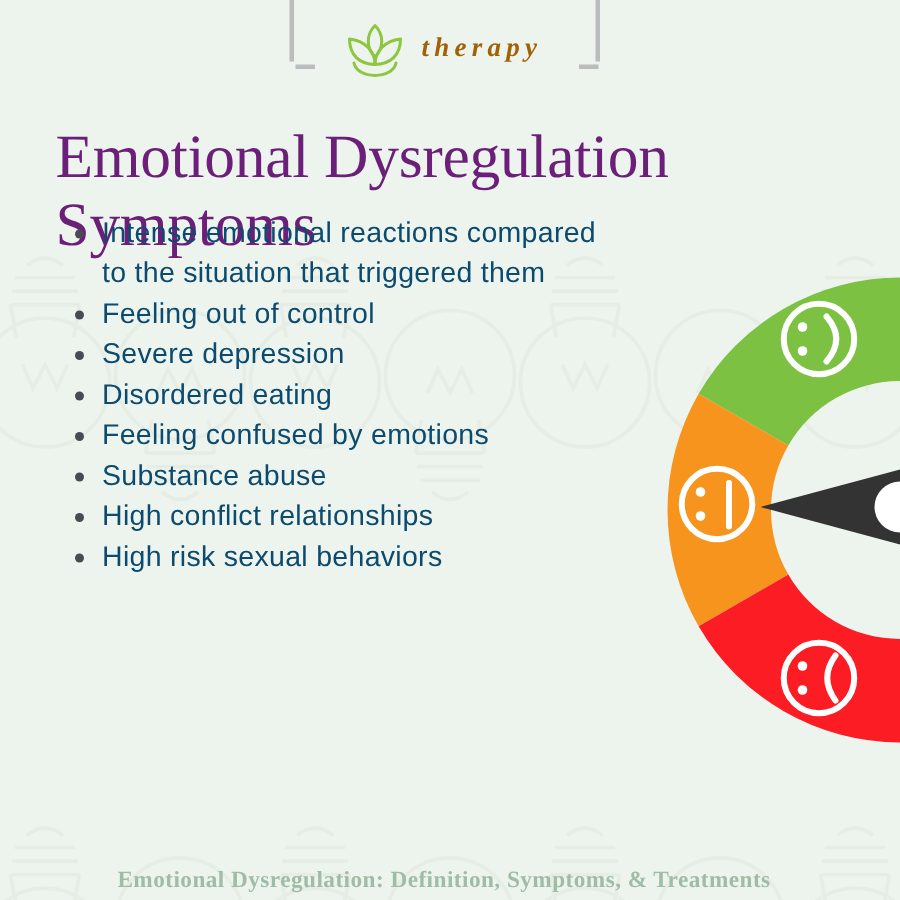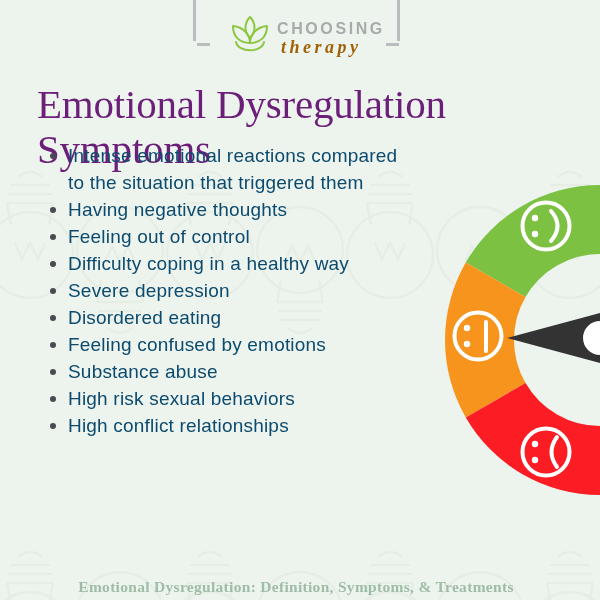--- a/index.html
+++ b/index.html
@@ -97,38 +97,35 @@
     <svg class="logo-icon" width="44" height="46" viewBox="0 0 44 46" aria-hidden="true">
       <g fill="none" stroke="#8dc63f" stroke-width="2" stroke-linejoin="round" stroke-linecap="round">
         <path d="M22 3 C16 9 16 18 22 24 C28 18 28 9 22 3 Z"></path>
         <path d="M5 12 C5 23 12 29 22 29 C22 20 15 13 5 12 Z"></path>
         <path d="M39 12 C39 23 32 29 22 29 C22 20 29 13 39 12 Z"></path>
         <path d="M8 28 C10 39 34 39 36 28"></path>
       </g>
     </svg>
 
     <div class="brand">
-      <span class="brand-top">CHOOSING</span>
       <span class="brand-script">therapy</span>
     </div>
   </header>
 
   <h1 class="title">Emotional Dysregulation Symptoms</h1>
 
   <ul class="symptoms">
     <li>Intense emotional reactions compared to the situation that triggered them</li>
-    <li>Having negative thoughts</li>
     <li>Feeling out of control</li>
-    <li>Difficulty coping in a healthy way</li>
     <li>Severe depression</li>
     <li>Disordered eating</li>
     <li>Feeling confused by emotions</li>
     <li>Substance abuse</li>
+    <li>High conflict relationships</li>
     <li>High risk sexual behaviors</li>
-    <li>High conflict relationships</li>
   </ul>
 
   <svg class="gauge" width="600" height="600" viewBox="0 0 600 600" aria-hidden="true">
 
     <path d="M600,185 A155,155 0 0 0 465.77,262.5 L525.52,297 A86,86 0 0 1 600,254 Z" fill="#7cc142"></path>
     <path d="M465.77,262.5 A155,155 0 0 0 465.77,417.5 L525.52,383 A86,86 0 0 1 525.52,297 Z" fill="#f7941e"></path>
     <path d="M465.77,417.5 A155,155 0 0 0 600,495 L600,426 A86,86 0 0 1 525.52,383 Z" fill="#fb1c24"></path>
 
     <g fill="none" stroke="#ffffff" stroke-width="4" stroke-linecap="round">
       <circle cx="546" cy="226" r="23.5"></circle>

